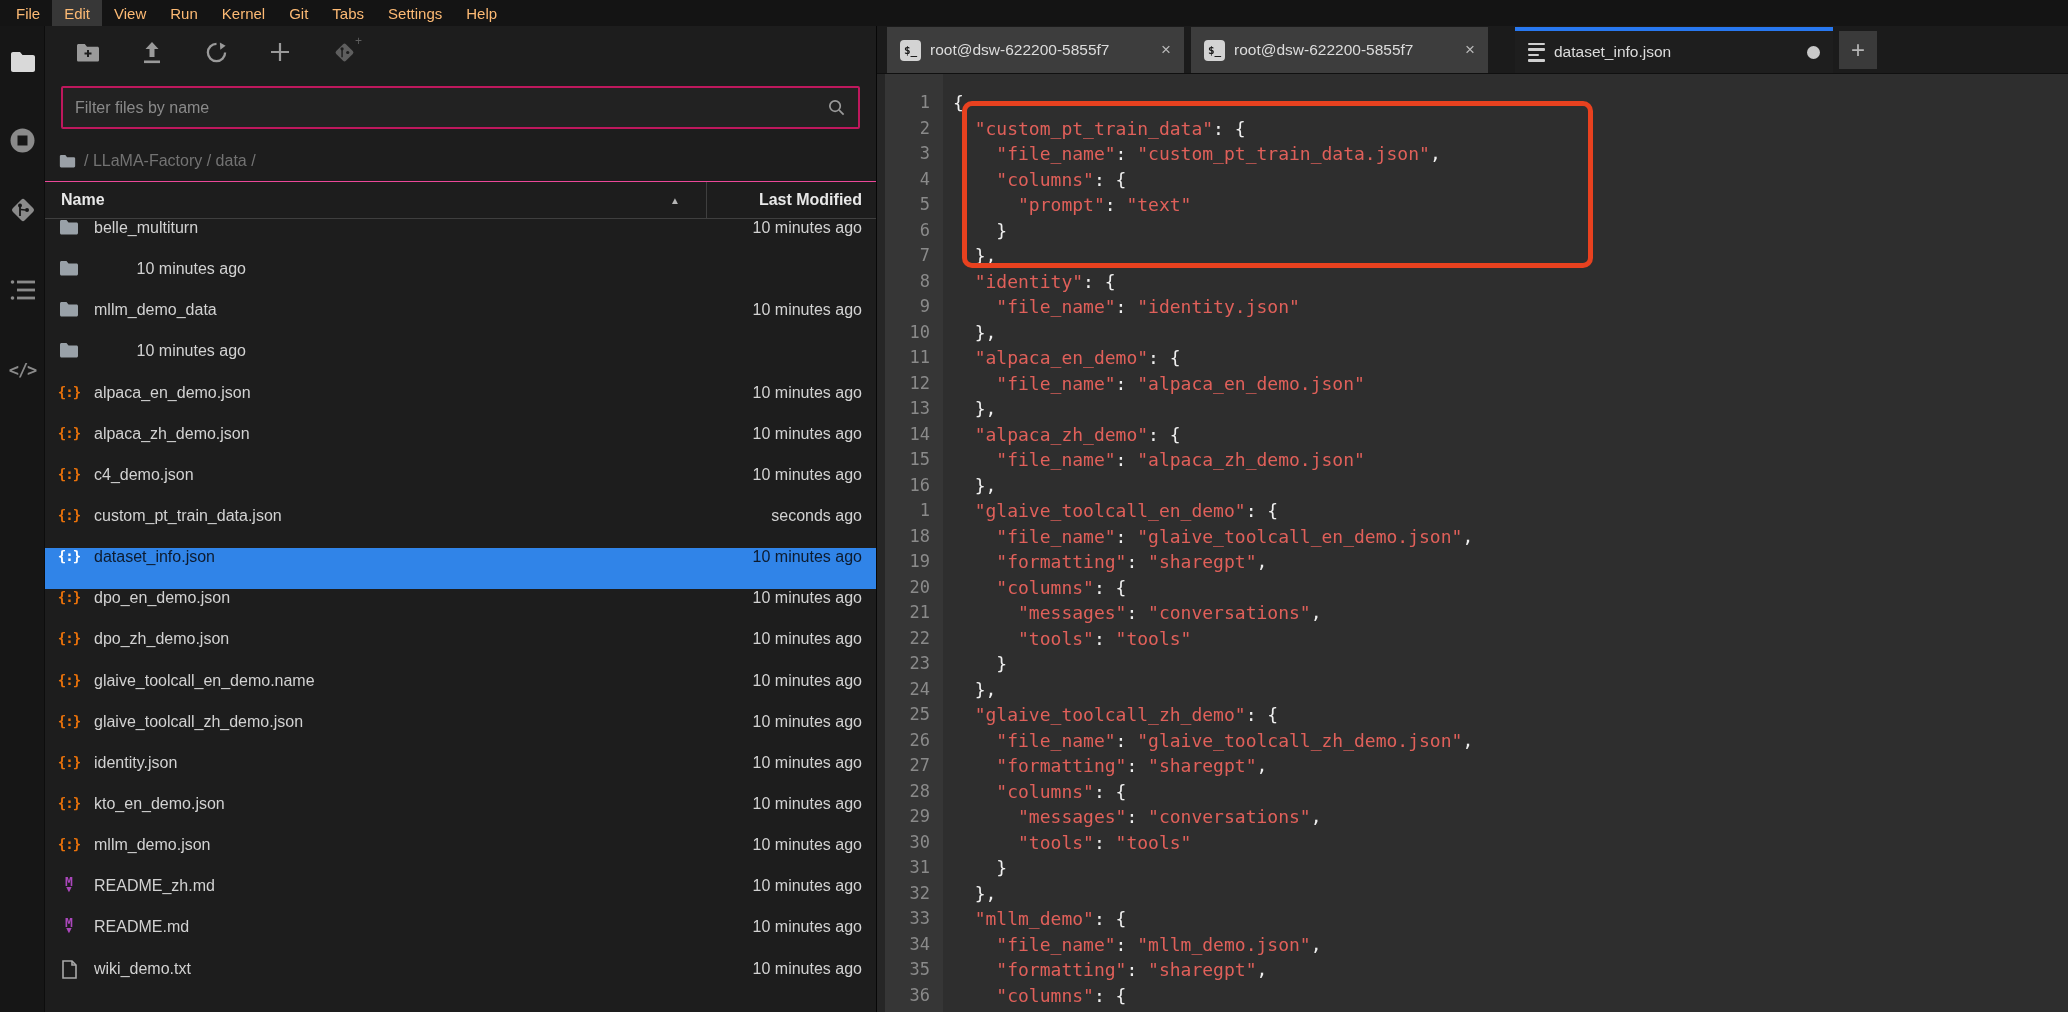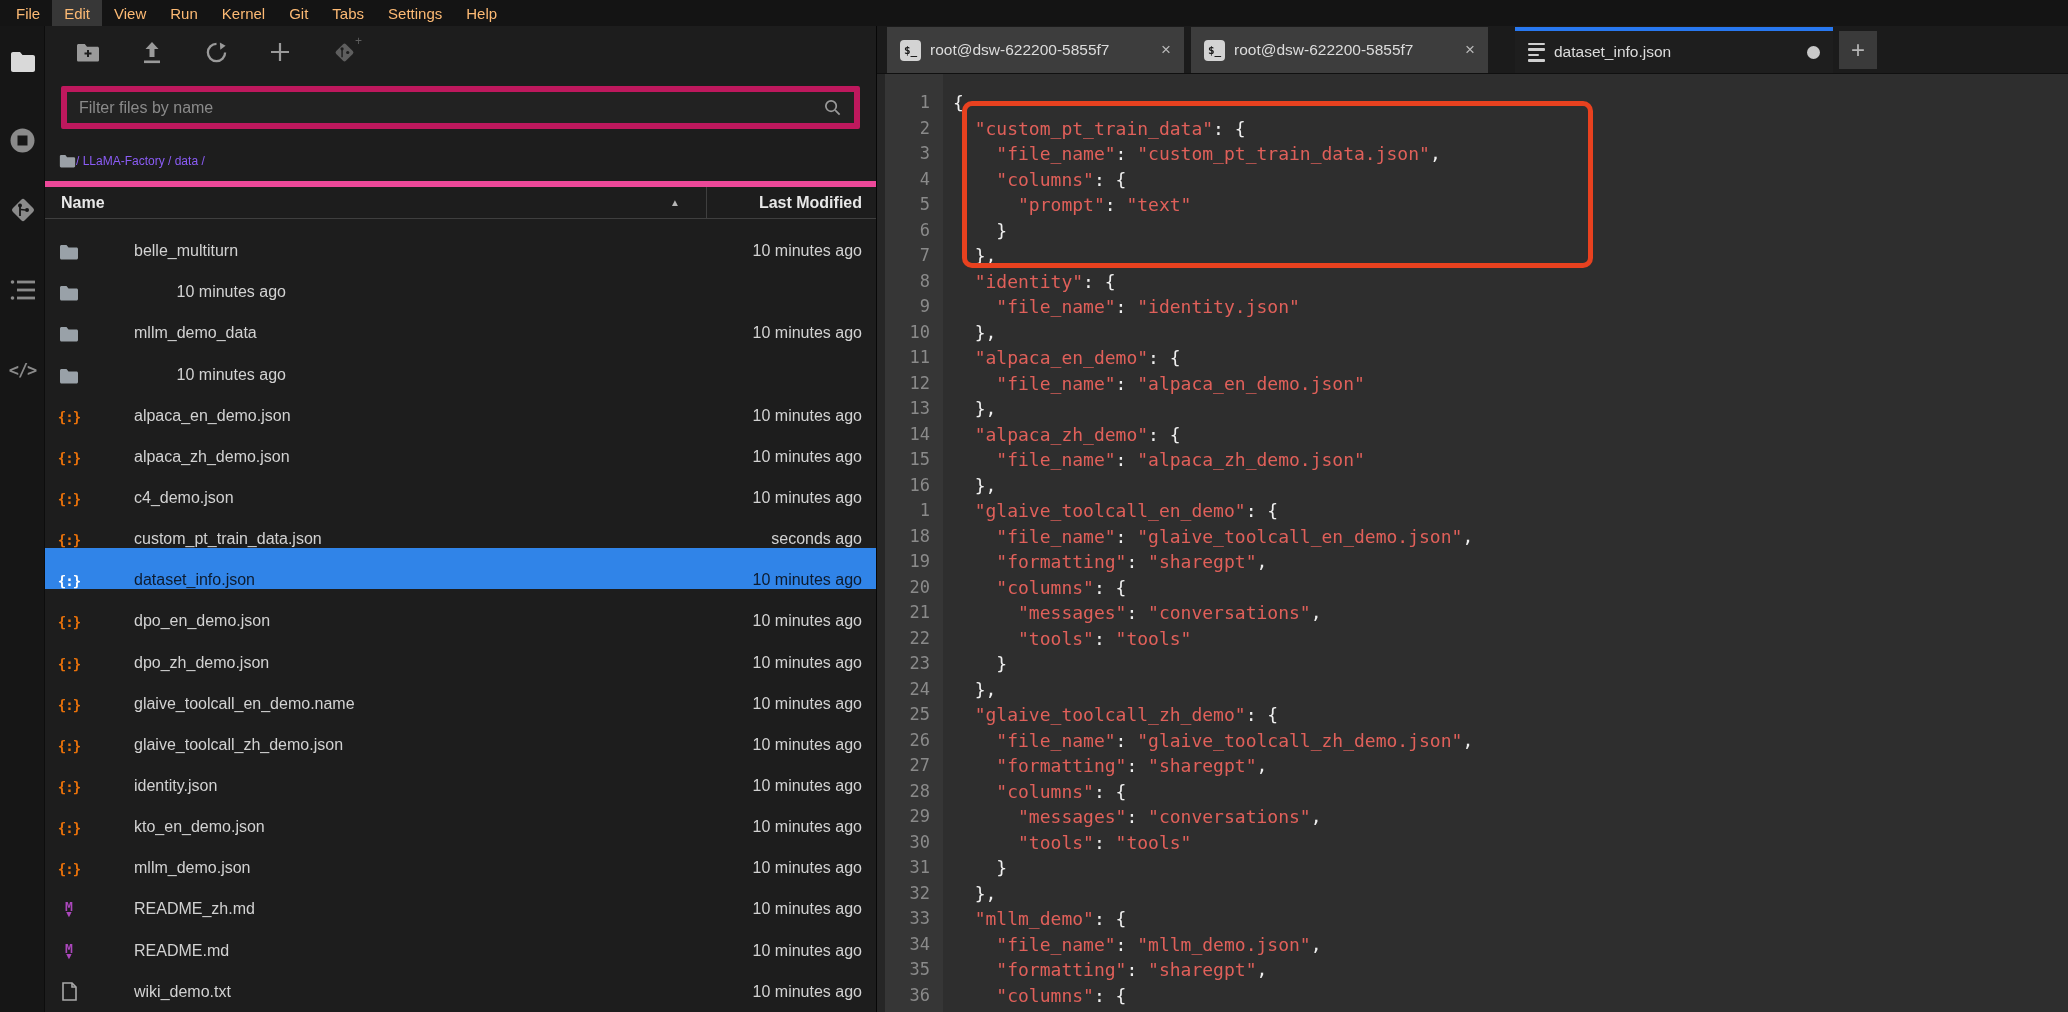--- a/index.html
+++ b/index.html
@@ -19,37 +19,37 @@
   .act-icon{position:absolute;left:0;width:45px;height:34px;display:flex;align-items:center;justify-content:center;color:#8a8a8a;}
   .act-icon.active{color:#d9d9d9;}
   .act-icon svg{display:block;}
   .code-glyph{font-family:"DejaVu Sans Mono",monospace;font-size:17px;font-weight:bold;letter-spacing:-1px;}
   
   .filepanel{width:832px;background:#1d1d1d;flex:none;display:flex;flex-direction:column;border-right:1px solid #070707;}
   .fp-toolbar{height:52px;display:flex;align-items:center;padding-left:30px;gap:38px;color:#9a9a9a;flex:none;}
   .tb-icon{width:26px;height:26px;display:flex;align-items:center;justify-content:center;position:relative;}
   .tb-icon.dim{color:#5e5e5e;}
   .plusbadge{position:absolute;top:-4px;right:-5px;font-size:12px;line-height:12px;color:#5e5e5e;}
-  .fp-filter{margin:8px 16px 0 16px;height:43px;background:#222222;border:6px solid #be185d;border-radius:2px;
+  .fp-filter{margin:8px 16px 0 16px;height:43px;background:#222222;border:2px solid #be185d;border-radius:2px;
     display:flex;align-items:center;padding:0 12px;flex:none;}
   .fp-filter input{flex:1;background:transparent;border:none;outline:none;color:#cfcfcf;font-size:16px;
     font-family:"Liberation Sans",sans-serif;}
   .fp-filter input::placeholder{color:#8a8a8a;}
-  .breadcrumb{margin-top:16px;height:32px;display:flex;align-items:center;padding-left:14px;gap:0;
-    color:#8b5cf6;font-size:12px;flex:none;}
+  .breadcrumb{margin-top:16px;height:32px;display:flex;align-items:center;padding-left:14px;gap:8px;
+    color:#737373;font-size:16px;flex:none;}
   .breadcrumb .bc-folder{color:#9aa0a6;display:flex;}
-  .listhead{margin-top:4px;height:38px;display:flex;align-items:center;border-top:6px solid #ec4899;
+  .listhead{margin-top:4px;height:38px;display:flex;align-items:center;border-top:1px solid #ec4899;
     border-bottom:1px solid #3f3f3f;color:#e8e8e8;font-size:16px;font-weight:bold;flex:none;}
   .lh-name{padding-left:16px;}
   .lh-spacer{flex:1;}
   .lh-sort{color:#b5b5b5;font-size:10px;padding-right:26px;}
   .lh-mod{width:170px;text-align:right;padding-right:14px;border-left:1px solid #3f3f3f;align-self:stretch;
     display:flex;align-items:center;justify-content:flex-end;}
   .rows{flex:1;overflow:hidden;}
-  .file-row{height:41.15px;display:flex;align-items:flex-end;color:#d2d2d2;font-size:16px;cursor:default;gap:40px;}
+  .file-row{height:41.15px;display:flex;align-items:flex-start;color:#d2d2d2;font-size:16px;cursor:default;}
   .file-row .f-icon{width:22px;margin-left:13px;display:flex;align-items:center;justify-content:center;flex:none;}
   .file-row .f-name{margin-left:14px;flex:1;white-space:nowrap;overflow:hidden;}
   .file-row .f-time{width:180px;text-align:right;padding-right:14px;flex:none;}
   .file-row.selected{background:var(--accent);}
   .file-row.selected .f-name,.file-row.selected .f-time{color:#0d1b2e;}
   .icon-folder{color:#99a1a8;display:flex;}
   .icon-json{font-family:"DejaVu Sans Mono",monospace;font-weight:bold;font-size:14px;letter-spacing:-1px;color:var(--json-orange);}
   .file-row.selected .icon-json{color:#ffffff;}
   .icon-md{color:var(--md-purple);font-weight:bold;font-size:13px;line-height:9px;text-align:center;
     font-family:"DejaVu Sans Mono",monospace;display:flex;flex-direction:column;align-items:center;}

